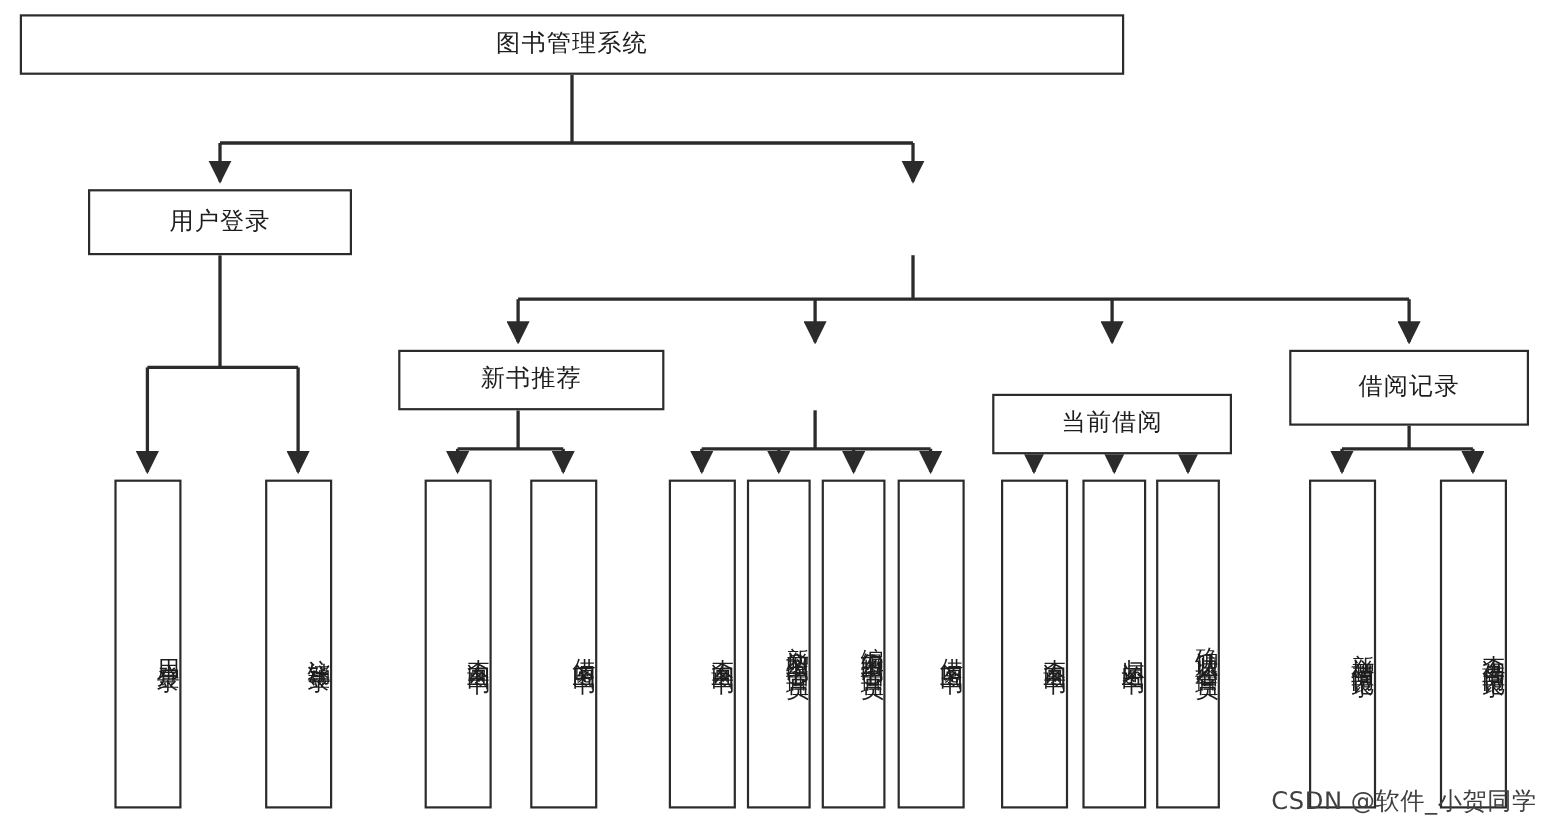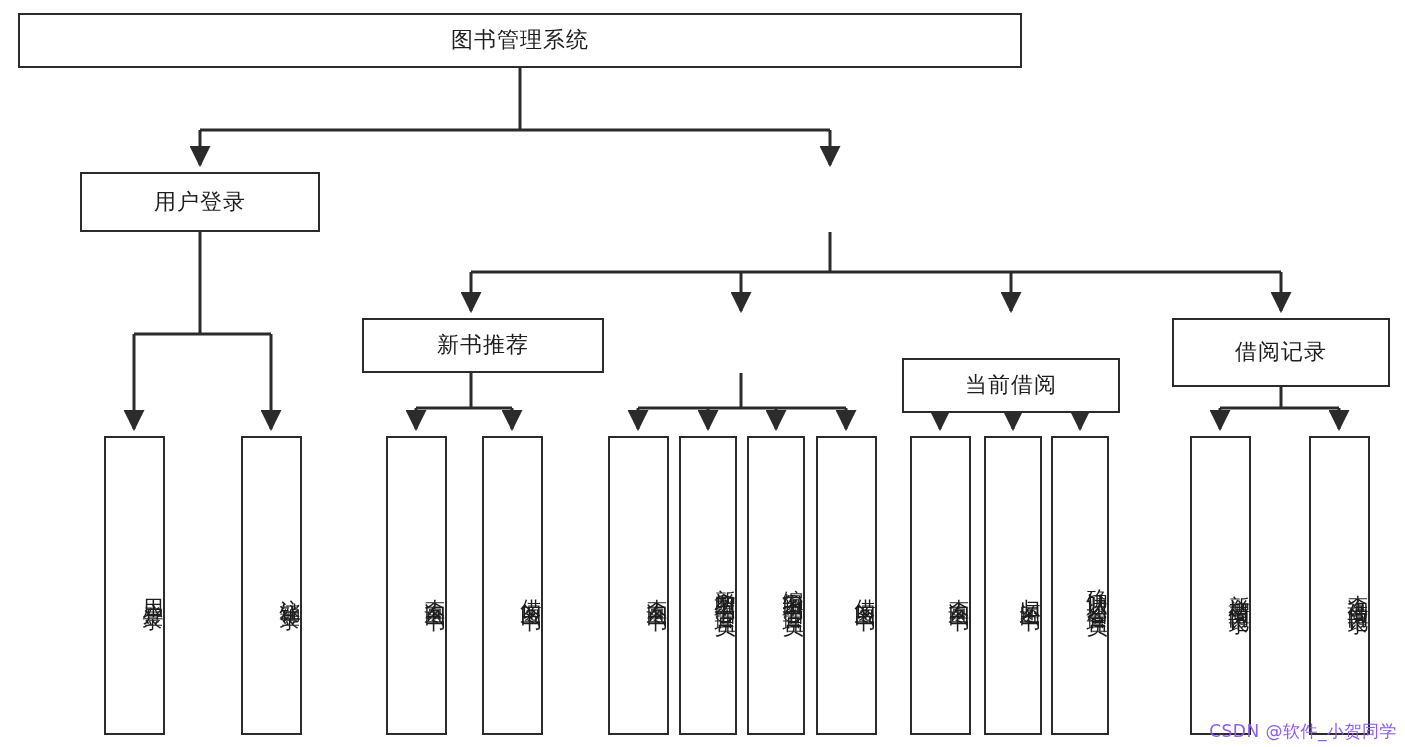--- a/index.html
+++ b/index.html
@@ -54,22 +54,22 @@
     white-space: nowrap;
   }
   .node.vert .node-label {
     writing-mode: vertical-rl;
     text-orientation: upright;
   }
   #watermark {
     position: absolute;
     right: 8px;
     bottom: 4px;
-    font-size: 17px;
-    color: #8b5cf6;
+    font-size: 22px;
+    color: #404040;
     letter-spacing: 0.5px;
     white-space: nowrap;
     pointer-events: none;
   }
 </style>
 </head>
 <body>
 
 <div id="diagram-root">
 

